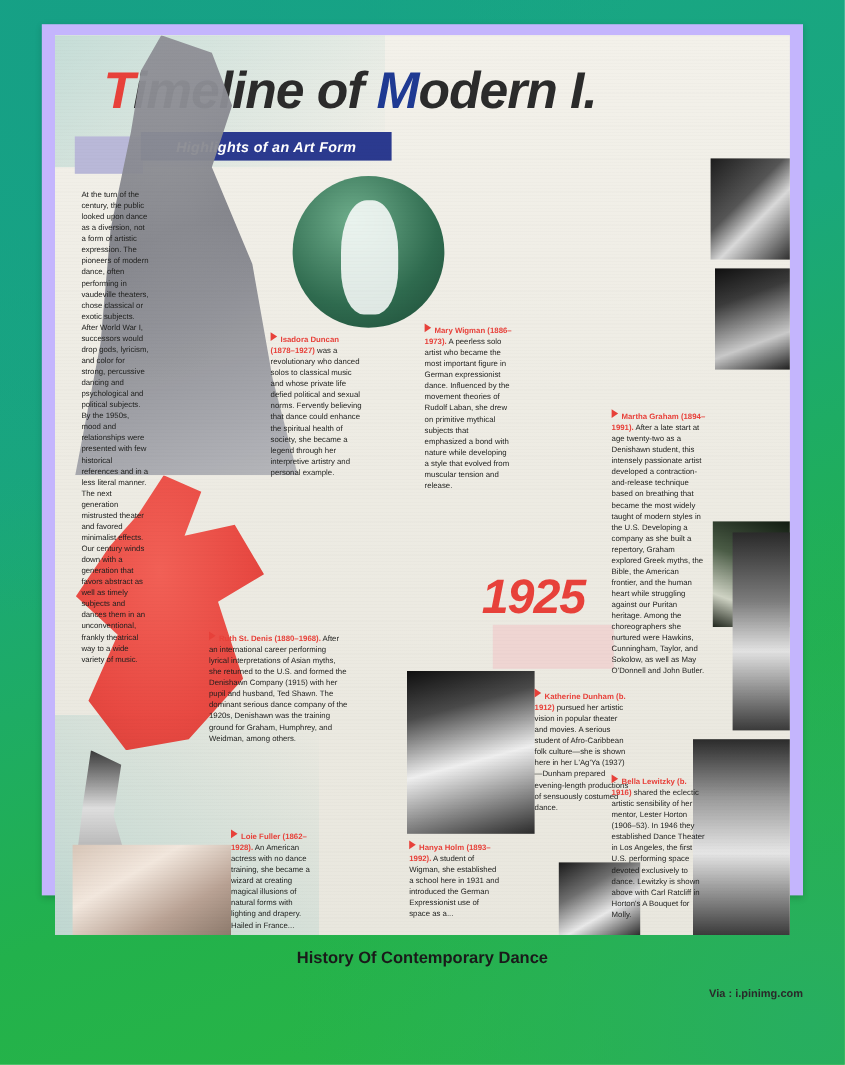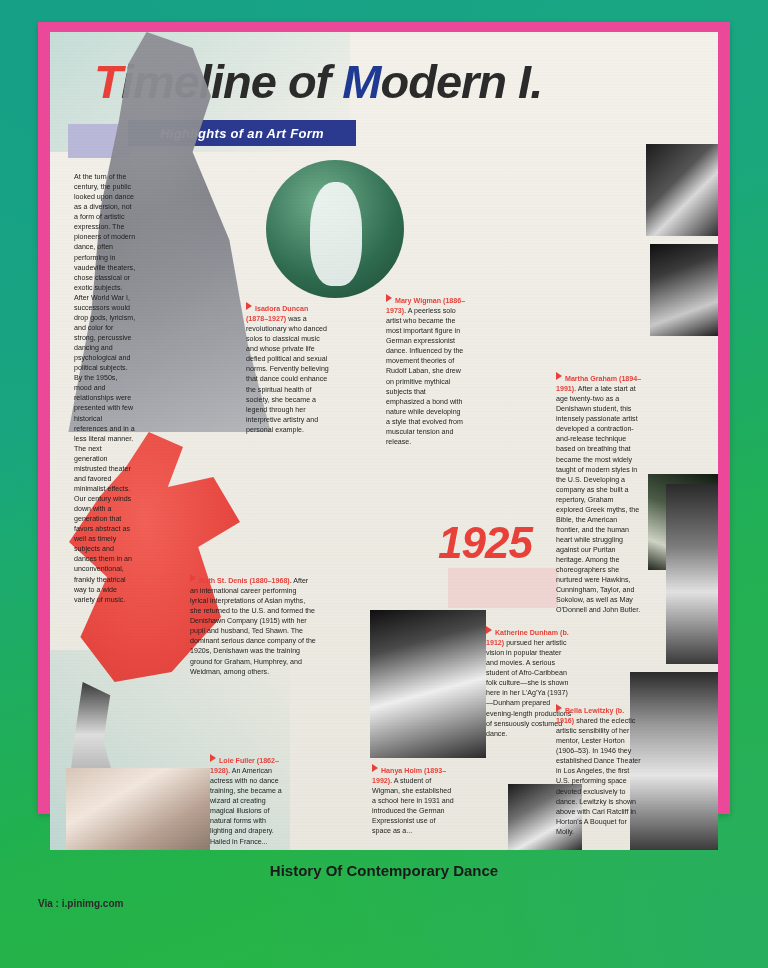--- a/index.html
+++ b/index.html
@@ -21,21 +21,21 @@
       radial-gradient(circle at 96% 96%, #27ae60 0%, rgba(39,174,96,0) 40%);
   }
 
   
   .card {
     position: absolute;
     left: 38px;
     top: 22px;
     width: 692px;
     height: 792px;
-    background: #ec4899;
+    background: #c4b5fd;
     box-shadow: 0 2px 6px rgba(0,0,0,0.18);
   }
 
   
   .poster {
     position: absolute;
     left: 12px;
     top: 10px;
     width: 668px;
     height: 818px;
@@ -231,21 +231,21 @@
     top: 840px;
     text-align: center;
     font-size: 15px;
     font-weight: bold;
     color: #1a1a1a;
   }
   .via {
     position: absolute;
     left: 0; right: 0;
     top: 876px;
-    text-align: left;
+    text-align: right;
     font-size: 10px;
     font-weight: bold;
     color: #2a2a2a;
   }
 
   
   .noise {
     position: absolute; inset: 0;
     background-image:
       repeating-linear-gradient(0deg, rgba(0,0,0,0.012) 0px, rgba(0,0,0,0.012) 1px, rgba(255,255,255,0) 1px, rgba(255,255,255,0) 3px);

